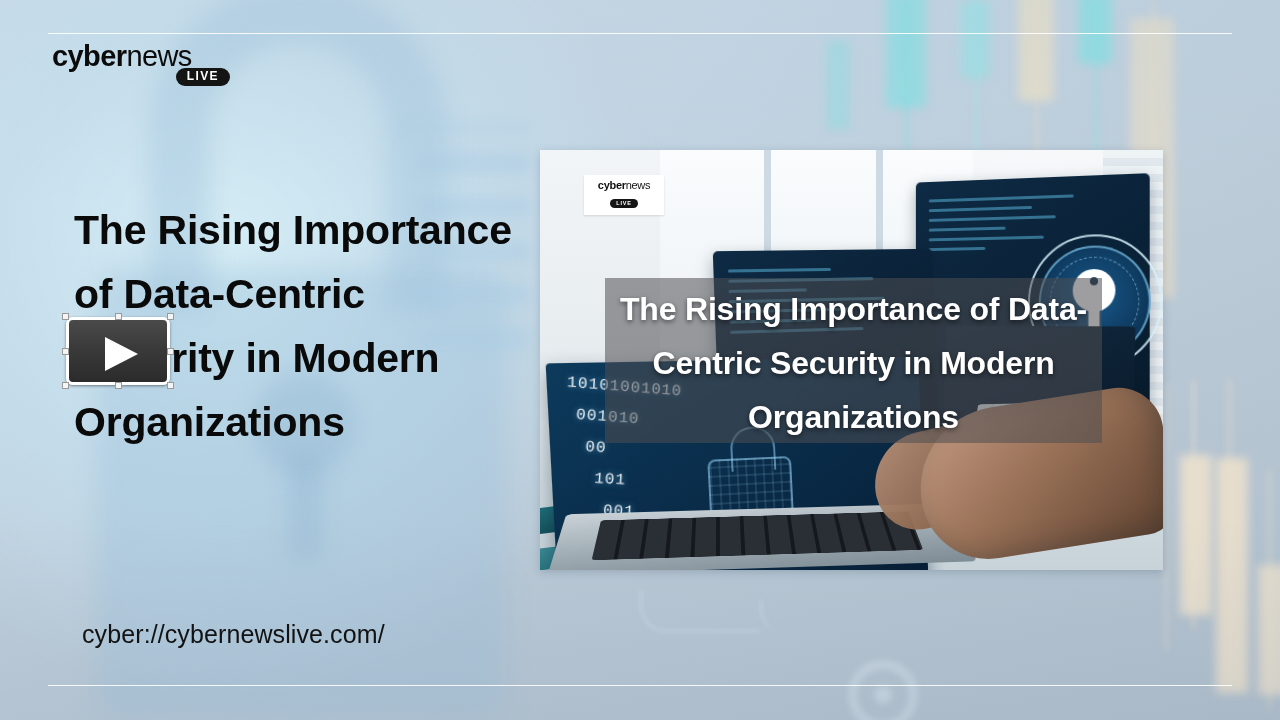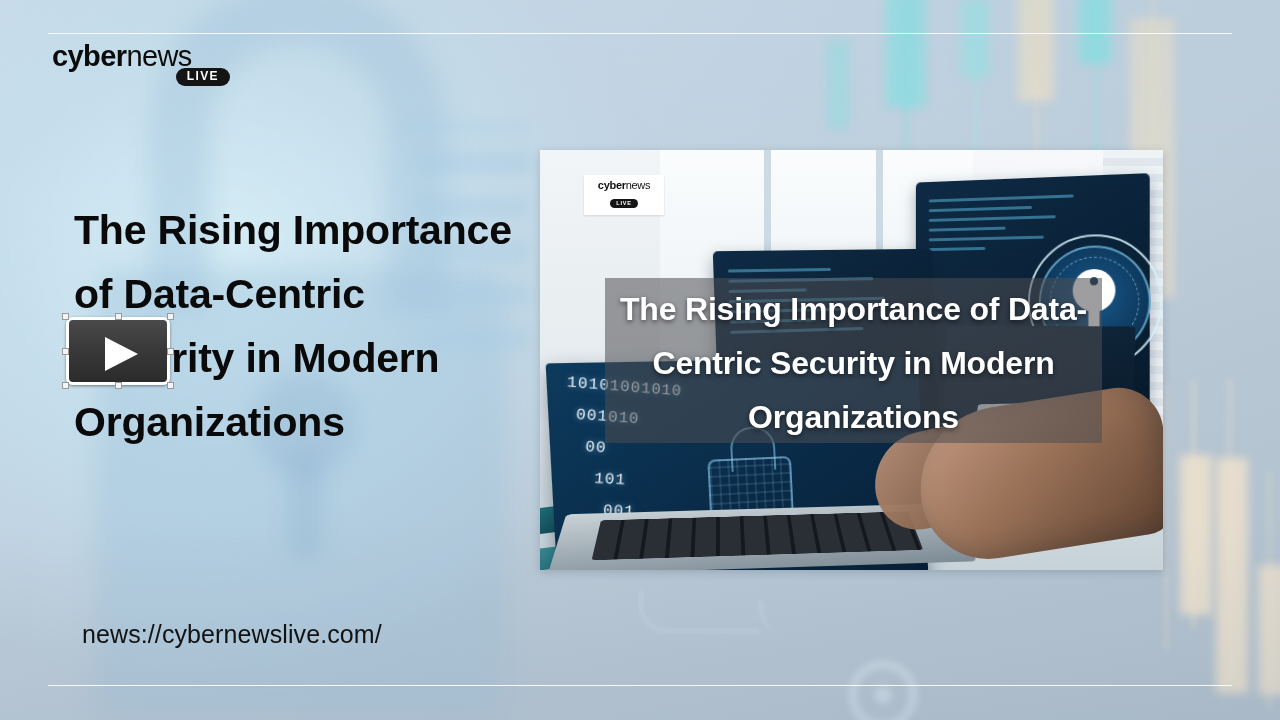--- a/index.html
+++ b/index.html
@@ -419,21 +419,21 @@
     <div class="handle tl"></div>
     <div class="handle tm"></div>
     <div class="handle tr"></div>
     <div class="handle ml"></div>
     <div class="handle mr"></div>
     <div class="handle bl"></div>
     <div class="handle bm"></div>
     <div class="handle br"></div>
   </div>
 
-  <div class="url">news://cybernewslive.com/</div>
+  <div class="url">cyber://cybernewslive.com/</div>
 
   <div class="thumb">
 
     <div class="t-wallL"></div>
     <div class="t-window">
       <div class="t-win-mull" style="left:104px;"></div>
       <div class="t-win-mull" style="left:216px;"></div>
     </div>
     <div class="t-wallR"></div>
     <div class="t-blind"></div>

